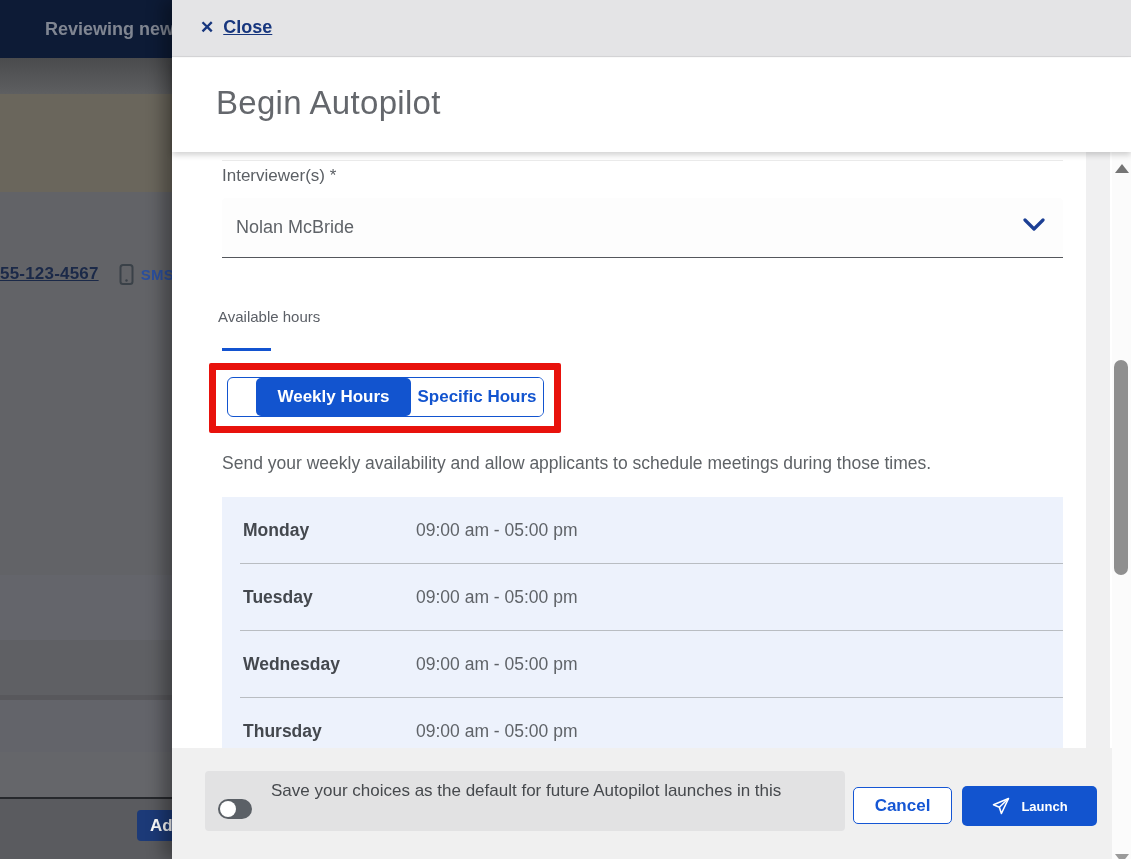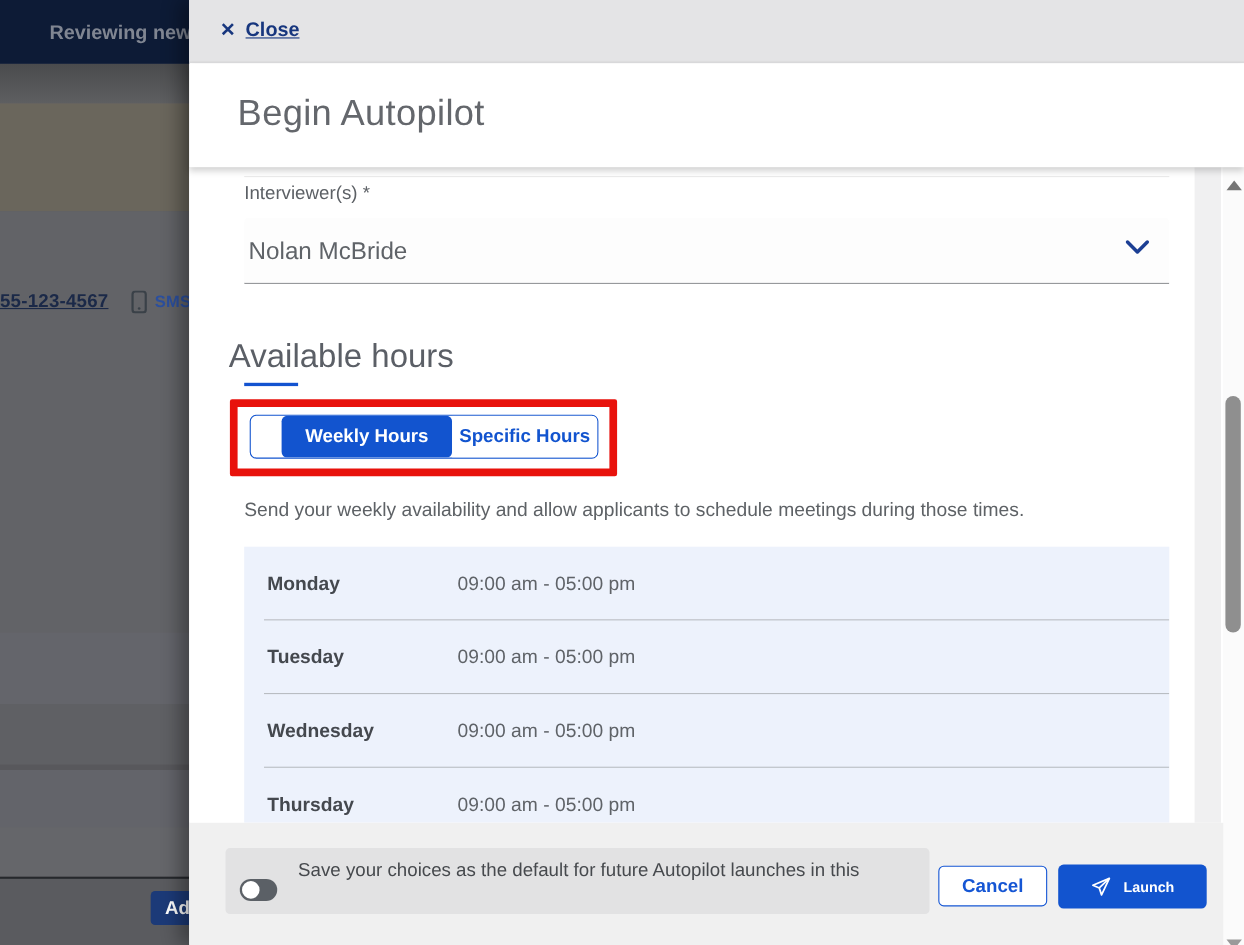--- a/index.html
+++ b/index.html
@@ -38,24 +38,24 @@
   .close-text { font-size:18px; font-weight:600; text-decoration:underline; }
   .modal-header { position:absolute; left:0; top:58px; width:959px; height:94px; background:#fff;
     box-shadow:0 3px 6px rgba(0,0,0,.18); z-index:5; }
   .modal-title { position:absolute; left:30px; top:26px; font-size:33px; font-weight:300; color:#64676c; letter-spacing:.3px;margin-left:14px; }
 
   .modal-body { position:absolute; left:0; top:152px; width:959px; height:596px; background:#fff; overflow:hidden; }
   .prev-field-line { position:absolute; left:50px; top:8px; width:841px; height:1px; background:#ebebeb; }
   .field-label { position:absolute; left:50px; top:14px; font-size:17px; color:#5c6065; }
   .select-field { position:absolute; left:50px; top:46px; width:841px; height:60px; background:#fdfdfd;
     border-bottom:1.5px solid #54575c; border-radius:4px 4px 0 0; display:flex; align-items:center; cursor:pointer; }
-  .select-value { margin-left:4px; font-size:22px; color:#5f6368; }
+  .select-value { margin-left:14px; font-size:18px; color:#5f6368; }
   .select-chevron { position:absolute; right:18px; top:20px; width:22px; height:14px; }
 
-  .section-title { position:absolute; left:36px; top:156px; font-size:30px; color:#5b5f66; }
+  .section-title { position:absolute; left:46px; top:156px; font-size:15px; color:#5b5f66; }
   .section-underline { position:absolute; left:50px; top:196px; width:49px; height:3px; background:#1353d0; }
 
   .annotation-box { position:absolute; left:37px; top:211px; width:352px; height:70px;
     border:7px solid #e8120c; border-radius:2px; z-index:4; pointer-events:none; }
   .seg-group { position:absolute; left:55px; top:225px; width:317px; height:40px; border:1px solid #1254cf;
     border-radius:6px; display:flex; overflow:hidden; background:#fff; z-index:3; }
   .seg-btn { border:none; font-size:17px; font-weight:bold; cursor:pointer; height:100%; }
   .seg-btn.active { width:155px; background:#1254cf; color:#fff; border-radius:5px;margin-left:28px; }
   .seg-btn.inactive { flex:1; background:#fff; color:#1254cf; }
 

